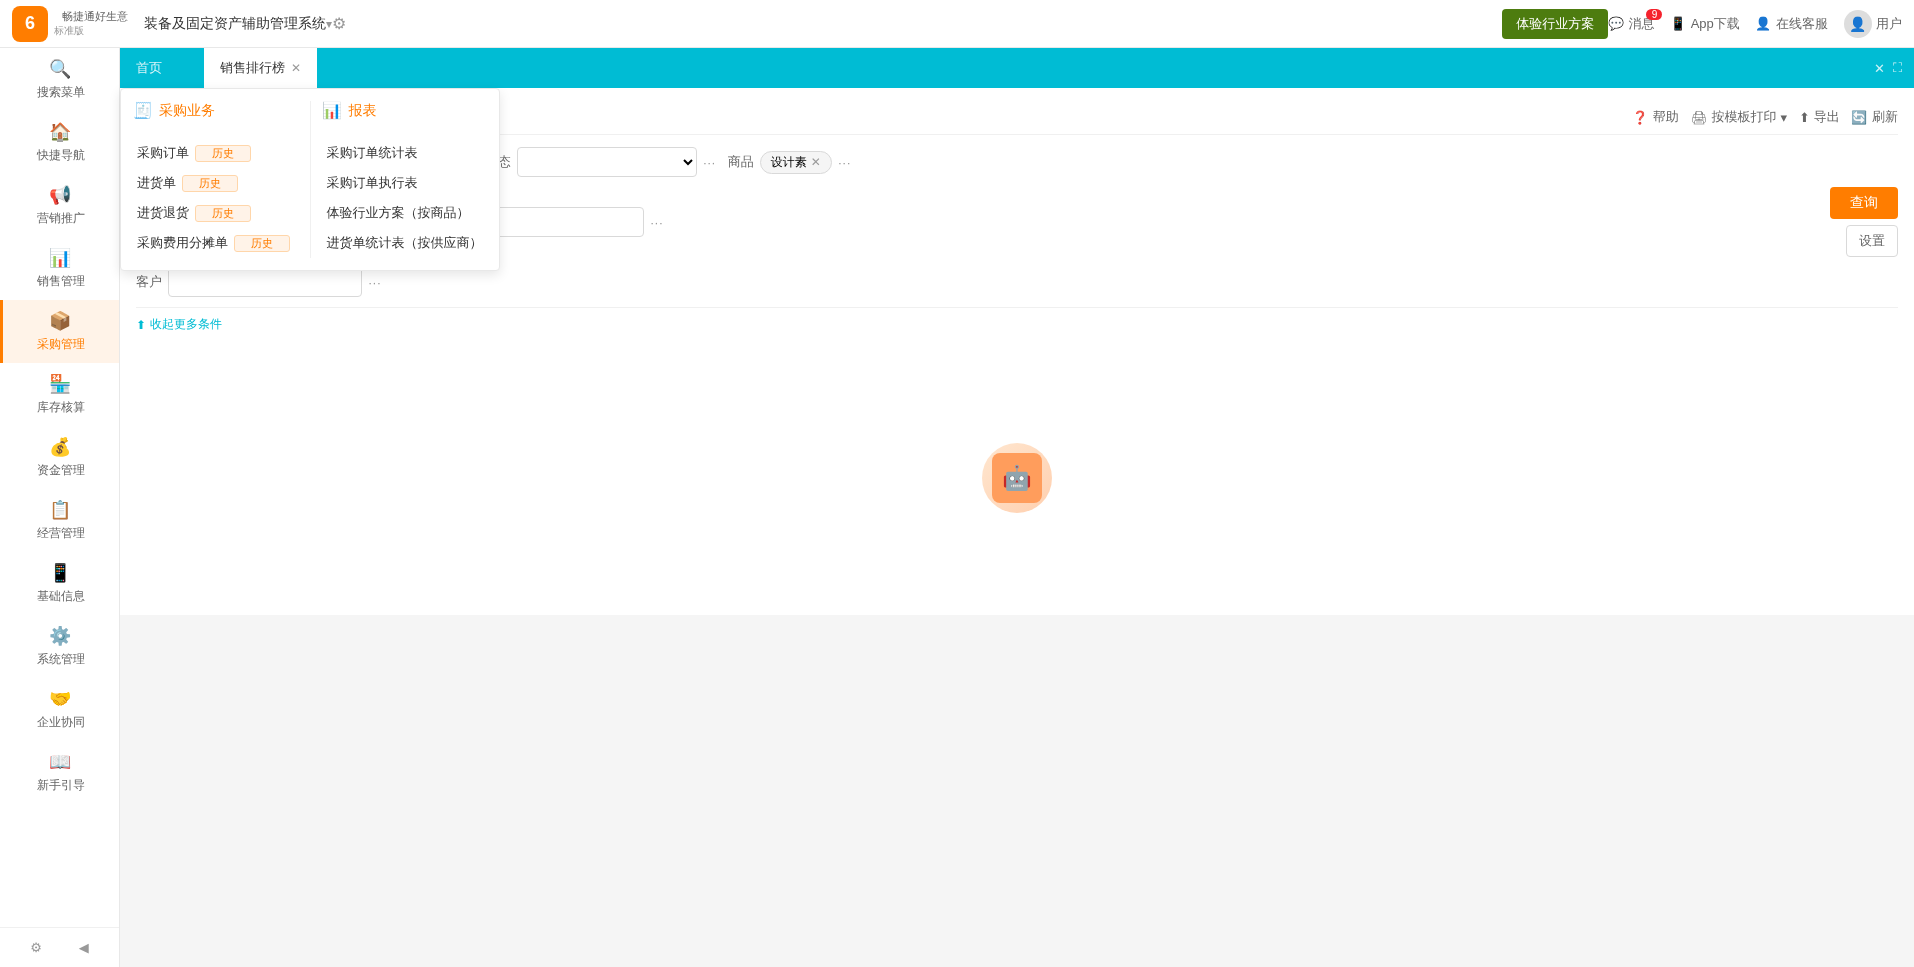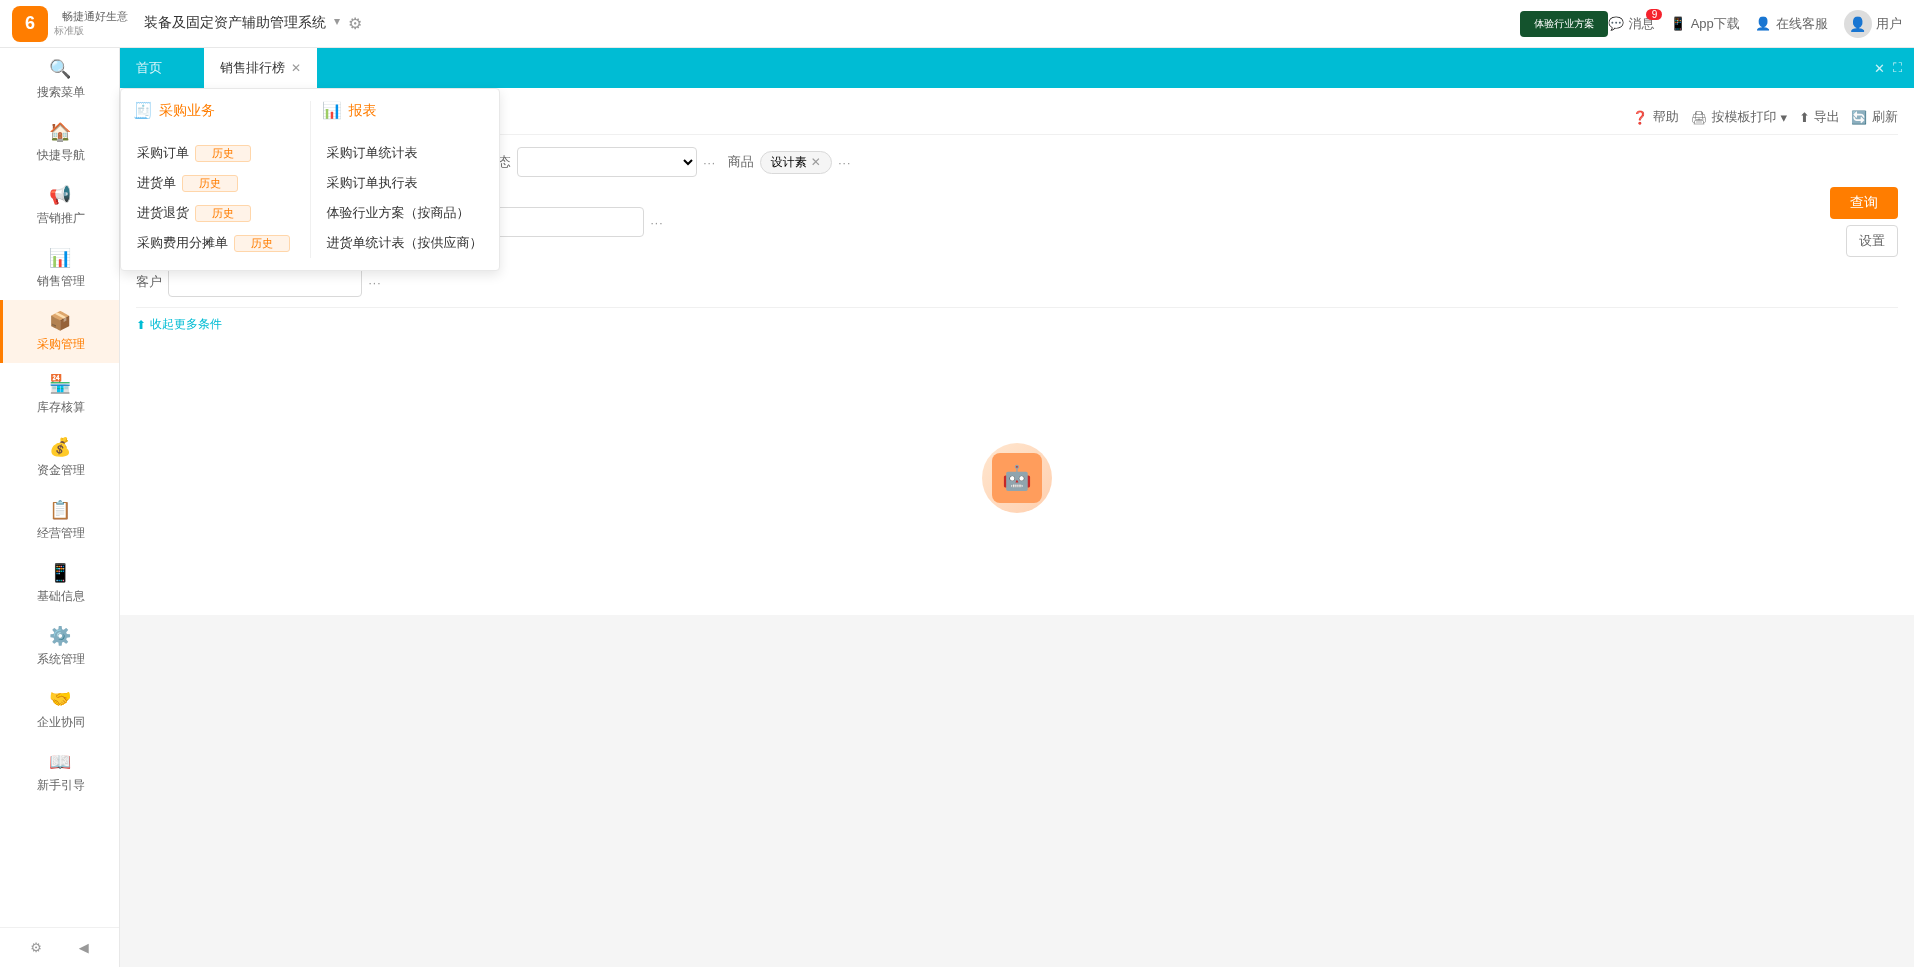--- a/index.html
+++ b/index.html
@@ -28,34 +28,34 @@
       background: #ff7d00;
       border-radius: 8px;
       display: flex; align-items: center; justify-content: center;
       color: #fff; font-size: 18px; font-weight: bold;
     }
     .logo-text { font-size: 11px; color: #666; line-height: 1.3; margin-left: 8px; }
     .logo-badge { font-size: 10px; color: #999; }
     .system-title {
       flex: 1;
       display: flex;
-      gap: 8px;
+      align-items: center;
       font-size: 14px;
       color: #333;
       padding-left: 12px;
     }
     .system-title .arrow { color: #999; font-size: 12px; }
     .system-title .gear { color: #999; font-size: 16px; cursor: pointer; }
     .trial-btn {
-      background: #14532d;
+      background: #4d7c0f;
       color: #fff;
       border: none;
       border-radius: 4px;
       padding: 6px 14px;
-      font-size: 10px;
+      font-size: 13px;
       cursor: pointer;
       margin-left: 12px;
     }
     .header-right {
       display: flex;
       align-items: center;
       gap: 16px;
       margin-left: auto;
     }
     .header-icon-item {

